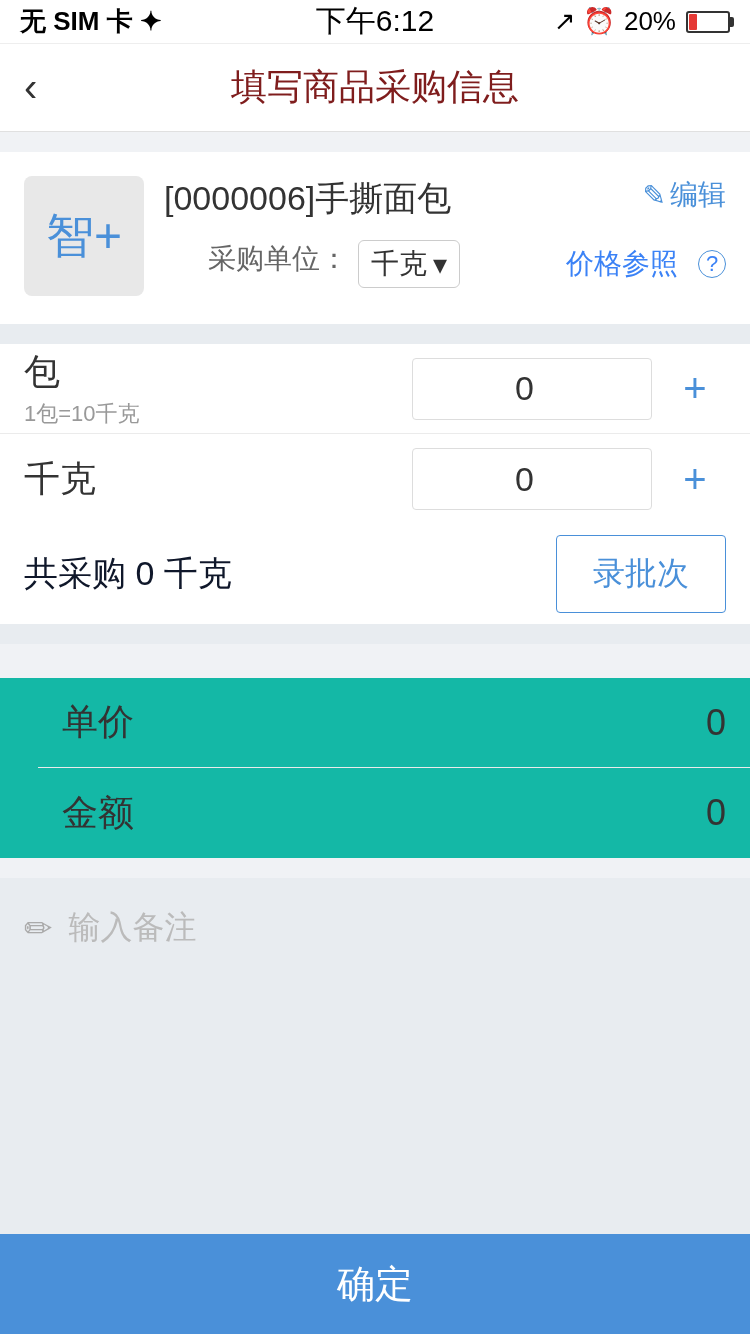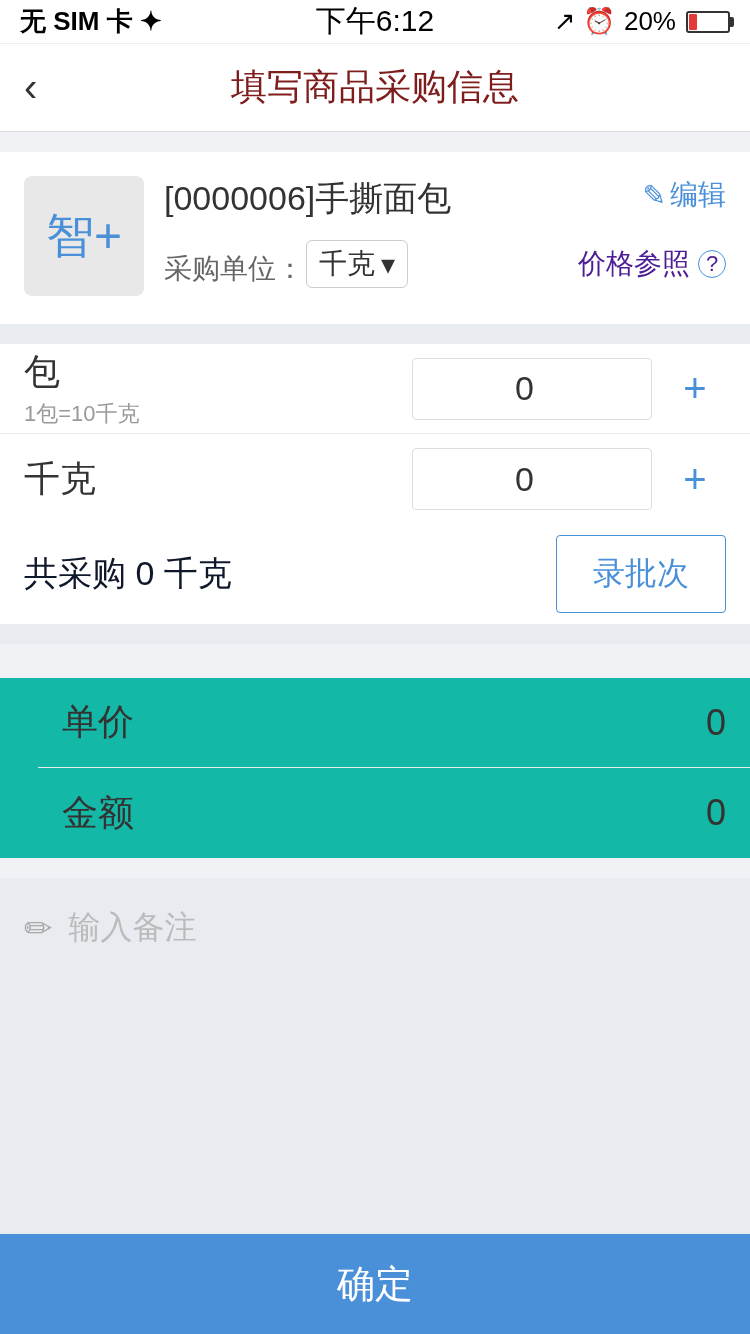--- a/index.html
+++ b/index.html
@@ -154,41 +154,42 @@
     .unit-row {
       display: flex;
       align-items: center;
       justify-content: space-between;
       margin-top: 20px;
     }
     .unit-label {
       font-size: 28px;
       color: #666;
       display: flex;
-      align-items: flex-end;
-      gap: 2px;
+      align-items: flex-start;
+      gap: 10px;
+      margin-left: 44px;
     }
     .unit-select {
       display: flex;
       align-items: center;
       border: 1px solid #ccc;
       border-radius: 6px;
       padding: 4px 12px;
       font-size: 28px;
       color: #333;
       background: #fff;
       cursor: pointer;
       gap: 6px;
     }
     .price-ref {
-      color: #4c1d95;
+      color: #3b82f6;
       font-size: 28px;
       display: flex;
       align-items: center;
-      gap: 8px;
+      gap: 20px;
       cursor: pointer;
     }
 
     
     .section-divider {
       height: 20px;
       background: #e8ecf0;
     }
 
     

